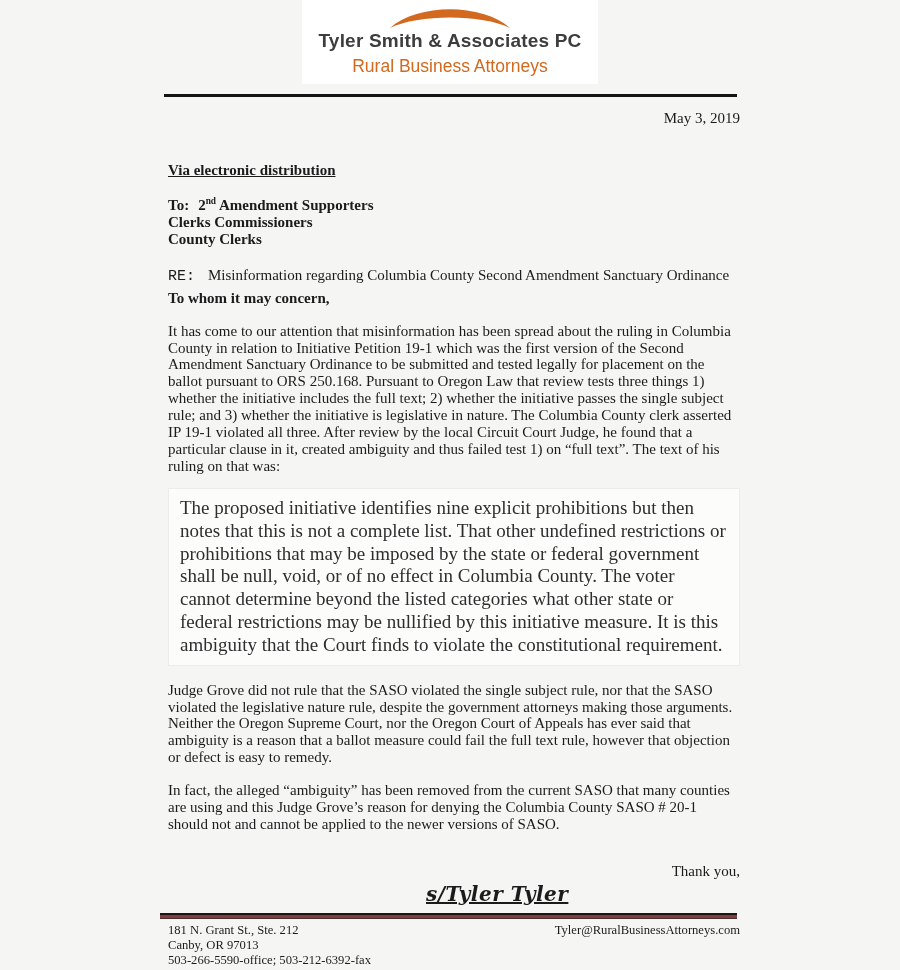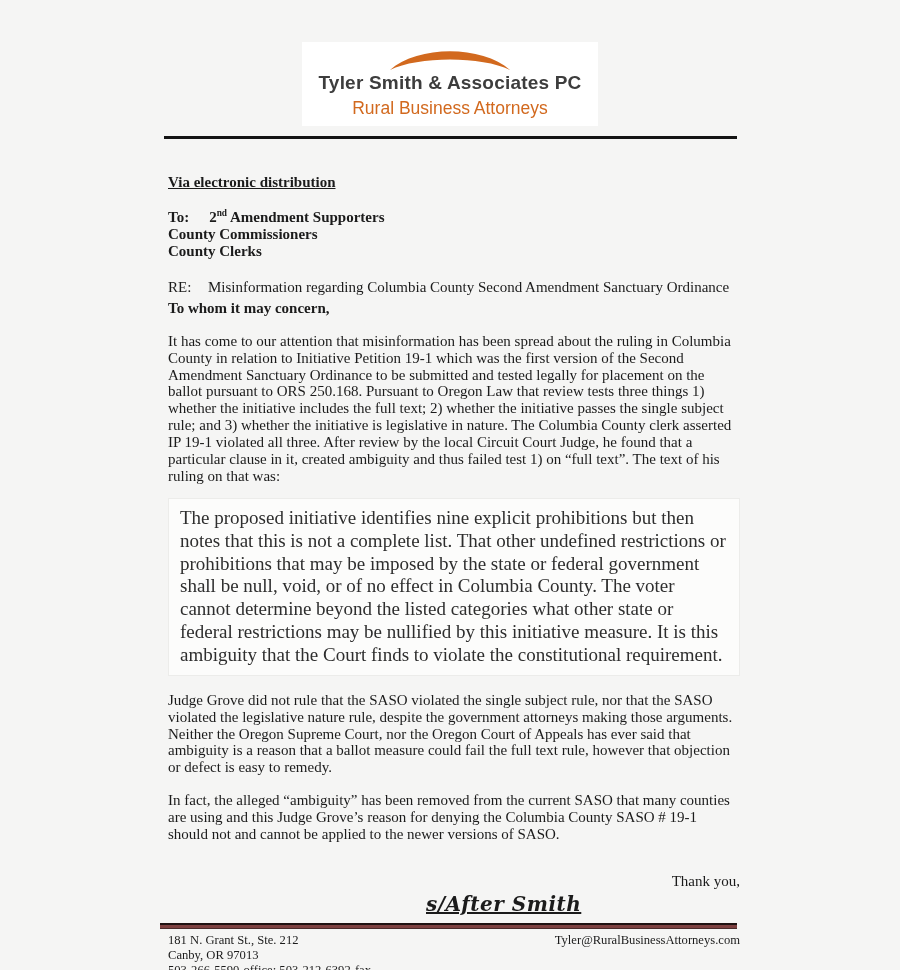--- a/index.html
+++ b/index.html
@@ -2,41 +2,41 @@
 <html><head>
 <meta charset="utf-8">
 <style>
   html,body { margin:0; padding:0; }
   .page {
     position:relative; width:900px; height:970px;
     background:#f5f5f4; overflow:hidden;
     font-family:"Liberation Serif","DejaVu Serif",serif;
     color:#1b1b1b;
   }
-  .letterhead { padding-top:42px; text-align:center; }
+  .letterhead { text-align:center; }
   .logo-box { display:inline-block; background:#ffffff; padding:3px 16px 7px; }
   .swoosh { line-height:0; margin-bottom:1px; }
   .firm-name {
     font-family:"Liberation Sans","DejaVu Sans",sans-serif;
     font-size:19px; font-weight:bold; color:#3d3d3d; letter-spacing:.2px;
   }
   .tagline {
     font-family:Liberation Sans, sans-serif;
     font-size:17.5px; color:#d2691e; margin-top:4px;
   }
   .header-rule { width:573px; height:3px; background:#141414; margin:10px 0 0 164px; }
 
   .content { width:572px; margin-left:168px; font-size:15px; line-height:1.13; }
   .date-line { text-align:right; margin-top:13px; }
   .delivery { margin-top:35px; font-weight:bold; text-decoration:underline; }
   .to-block { margin-top:17px; font-weight:bold; }
-  .to-label { margin-right:20px; }
+  .to-label { margin-right:9px; }
   sup { font-size:.62em; }
   .re-line { margin-top:19px; }
-  .re-label { display:inline-block; width:40px; }
+  .re-label { display:inline-block; width:40px;font-family:Liberation Mono, monospace; }
   .salutation { margin-top:4px; font-weight:bold; }
   .para { margin-top:16px; }
   .quote-block {
     margin-top:13px; background:#fcfcfb; border:1px solid #ececea;
     padding:8px 11px; font-size:19px; line-height:1.2; color:#2e2e2e;
     filter:blur(.25px);
   }
   .para-indent { text-indent:72px; }
   .thanks { margin-top:30px; margin-left:174px;text-align:right; }
   .signature {
@@ -68,49 +68,50 @@
       </div>
       <div class="firm-name">Tyler Smith &amp; Associates PC</div>
       <div class="tagline">Rural Business Attorneys</div>
     </div>
   </div>
 
   <div class="header-rule"></div>
 
   <div class="content">
 
+    <div class="date-line">May 3, 2019</div>
 
     <div class="delivery">Via electronic distribution</div>
 
     <div class="to-block">
       <div>
         <span class="to-label">To:</span><span>2</span><sup>nd</sup><span> Amendment Supporters</span>
       </div>
-      <div>County Commissioners</div>
+      <div>Clerks Commissioners</div>
       <div>County Clerks</div>
     </div>
 
     <div class="re-line">
       <span class="re-label">RE:</span><span>Misinformation regarding Columbia County Second Amendment Sanctuary Ordinance</span>
     </div>
 
     <div class="salutation">To whom it may concern,</div>
 
     <div class="para">It has come to our attention that misinformation has been spread about the ruling in Columbia County in relation to Initiative Petition 19-1 which was the first version of the Second Amendment Sanctuary Ordinance to be submitted and tested legally for placement on the ballot pursuant to ORS 250.168.  Pursuant to Oregon Law that review tests three things 1) whether the initiative includes the full text; 2) whether the initiative passes the single subject rule; and 3) whether the initiative is legislative in nature.  The Columbia County clerk asserted IP 19-1 violated all three. After review by the local Circuit Court Judge, he found that a particular clause in it, created ambiguity and thus failed test 1) on “full text”.  The text of his ruling on that was:</div>
 
     <div class="quote-block">The proposed initiative identifies nine explicit prohibitions but then notes that this is not a complete list. That other undefined restrictions or prohibitions that may be imposed by the state or federal government shall be null, void, or of no effect in Columbia County.  The voter cannot determine beyond the listed categories what other state or federal restrictions may be nullified by this initiative measure.  It is this ambiguity that the Court finds to violate the constitutional requirement.</div>
 
     <div class="para">Judge Grove did not rule that the SASO violated the single subject rule, nor that the SASO violated the legislative nature rule, despite the government attorneys making those arguments. Neither the Oregon Supreme Court, nor the Oregon Court of Appeals has ever said that ambiguity is a reason that a ballot measure could fail the full text rule, however that objection or defect is easy to remedy.</div>
 
-    <div class="para">In fact, the alleged “ambiguity” has been removed from the current SASO that many counties are using and this Judge Grove’s reason for denying the Columbia County SASO # 19-1 should not and cannot be applied to the newer versions of SASO.</div>
+    <div class="para">In fact, the alleged “ambiguity” has been removed from the current SASO that many counties are using and this Judge Grove’s reason for denying the Columbia County SASO # 20-1 should not and cannot be applied to the newer versions of SASO.</div>
 
 
     <div class="thanks">Thank you,</div>
 
-    <div><span class="signature">s/After Smith</span></div>
+    <div><span class="signature">s/Tyler Tyler</span></div>
 
   </div>
 
   <div class="footer-rule"></div>
 
   <div class="footer">
     <div>
       <div>181 N. Grant St., Ste. 212</div>
       <div>Canby, OR 97013</div>
       <div>503-266-5590-office; 503-212-6392-fax</div>

